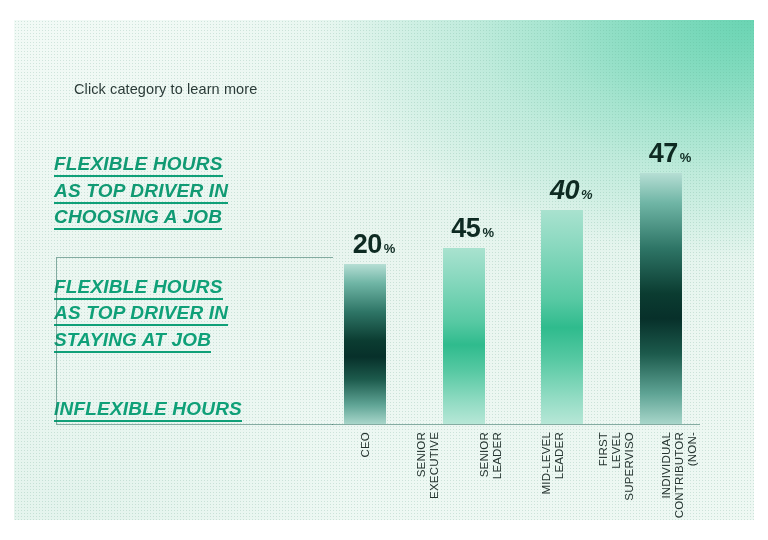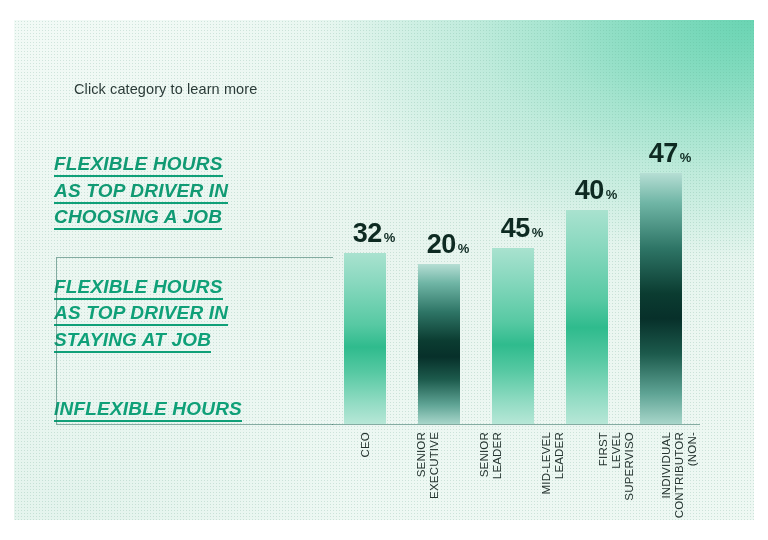--- a/index.html
+++ b/index.html
@@ -239,44 +239,38 @@
           <br>
         </a>
       </div>
 
       <div class="connector"></div>
 
       <div class="chart">
         <div class="plot">
           <div class="bars">
 
-            <div class="bar-slot">
-              <div class="bar-value" style="bottom: 177px;">
-                <span class="num">32</span><span class="pct">%</span>
-              </div>
-              <div class="bar light" style="height: 171px;"></div>
-            </div>
 
             <div class="bar-slot">
               <div class="bar-value" style="bottom: 166px;">
                 <span class="num">20</span><span class="pct">%</span>
               </div>
               <div class="bar dark" style="height: 160px;"></div>
             </div>
 
             <div class="bar-slot">
               <div class="bar-value" style="bottom: 182px;">
                 <span class="num">45</span><span class="pct">%</span>
               </div>
               <div class="bar light" style="height: 176px;"></div>
             </div>
 
 
             <div class="bar-slot">
-              <div class="bar-value" style="bottom: 220px;">
+              <div class="bar-value" style="bottom: 220px; font-style: italic;">
                 <span class="num">40</span><span class="pct">%</span>
               </div>
               <div class="bar light" style="height: 214px;"></div>
             </div>
 
             <div class="bar-slot">
               <div class="bar-value" style="bottom: 257px;">
                 <span class="num">47</span><span class="pct">%</span>
               </div>
               <div class="bar dark" style="height: 251px;"></div>

